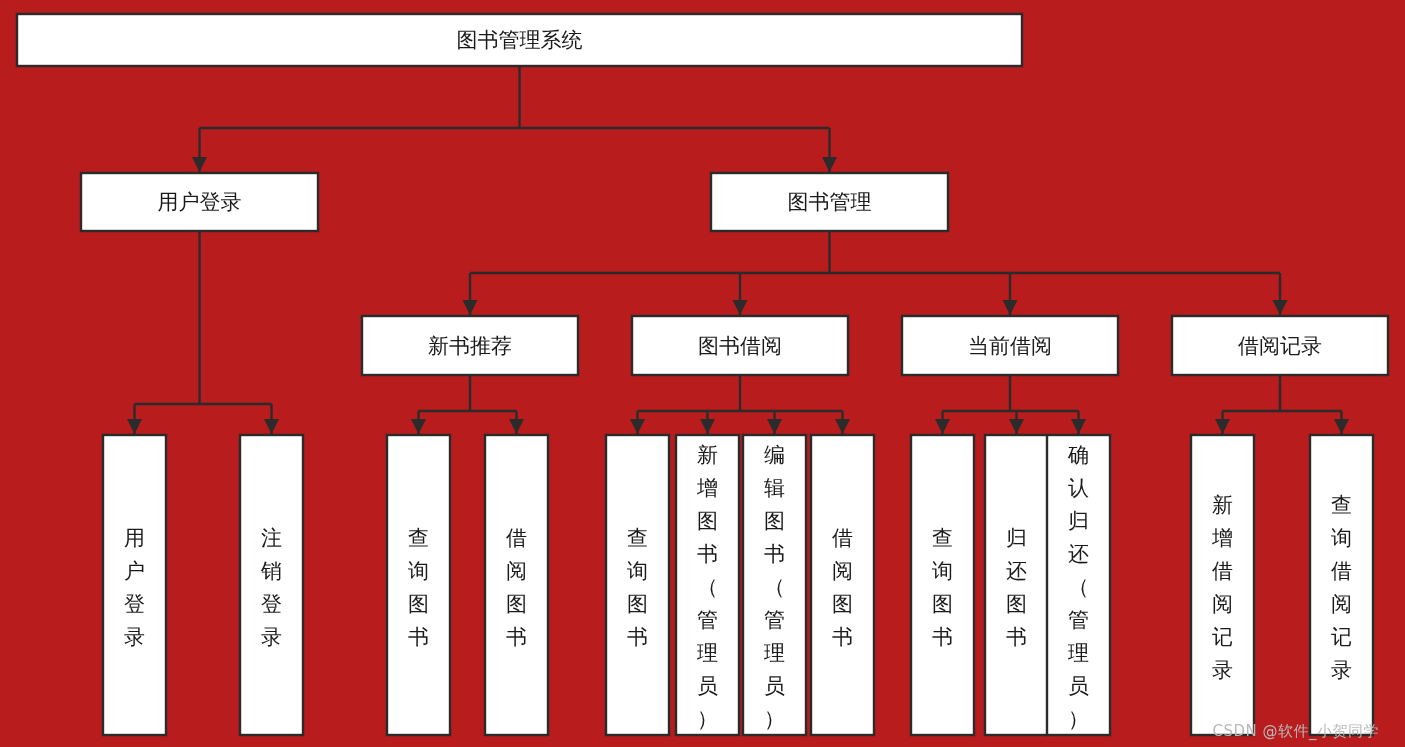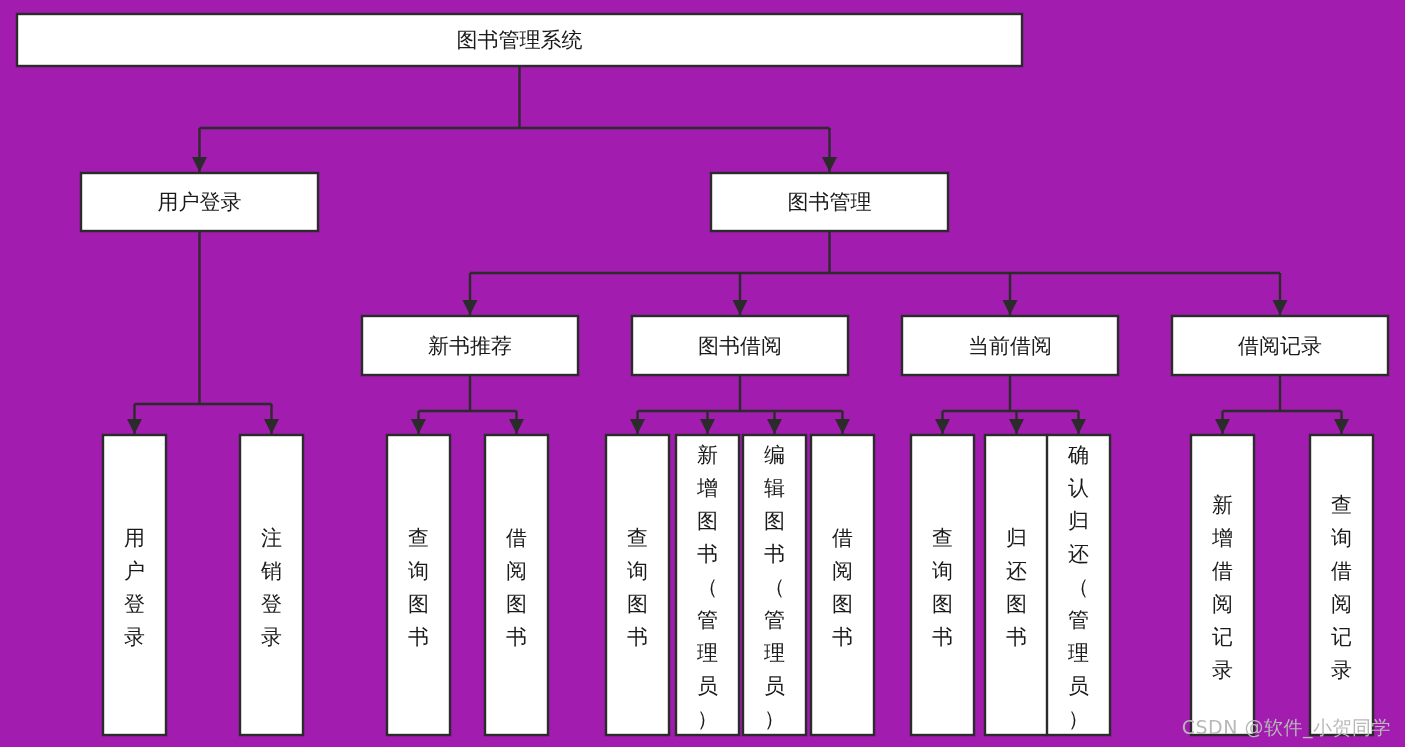--- a/index.html
+++ b/index.html
@@ -7,21 +7,21 @@
     padding: 0;
     background: #ffffff;
   }
   body {
     font-family: "DejaVu Sans", "Liberation Sans", sans-serif;
   }
   #diagram-root {
     position: relative;
     width: 1405px;
     height: 747px;
-    background: #a21caf;
+    background: #b91c1c;
     overflow: hidden;
   }
   svg.diagram-canvas {
     position: absolute;
     left: 0;
     top: 0;
     width: 1405px;
     height: 747px;
   }
   .node-box {
@@ -47,24 +47,24 @@
     dominant-baseline: middle;
   }
   .node-label-vertical {
     fill: #1a1a1a;
     font-family: "DejaVu Sans", "Liberation Sans", sans-serif;
     font-size: 21px;
     text-anchor: middle;
   }
   .watermark {
     position: absolute;
-    right: 14px;
+    right: 26px;
     bottom: 6px;
     font-family: "DejaVu Sans", "Liberation Sans", sans-serif;
-    font-size: 19px;
+    font-size: 15px;
     color: #b8b8b8;
     white-space: nowrap;
     letter-spacing: 0.5px;
   }
 </style>
 </head>
 <body>
 
 <div id="diagram-root">
 

